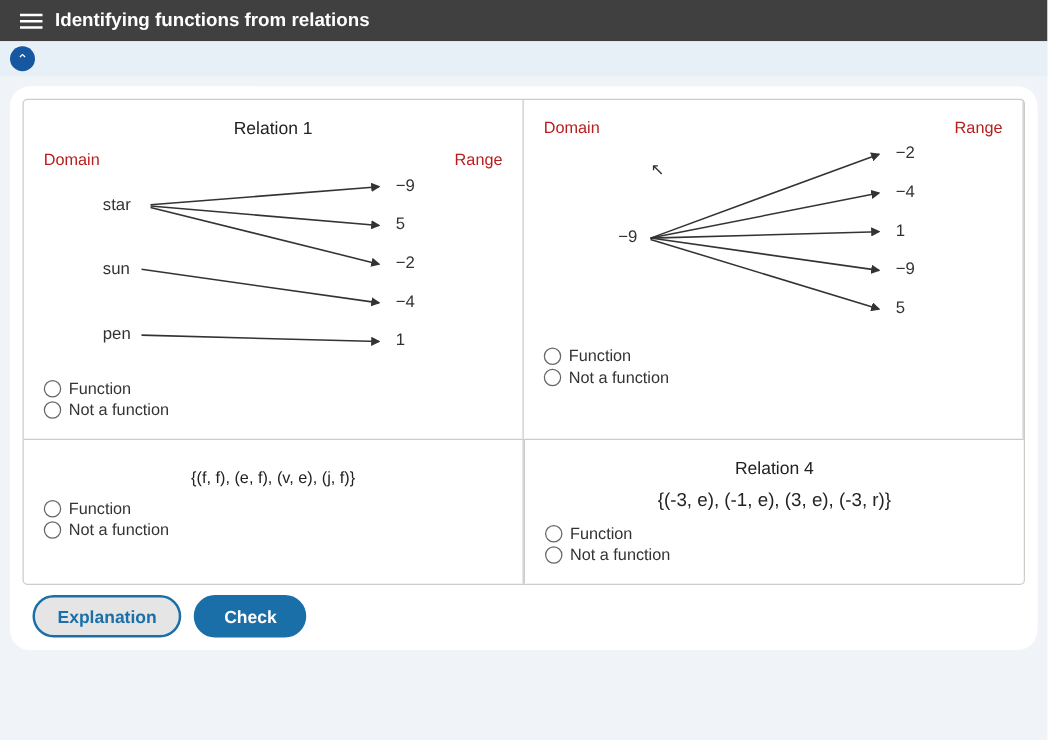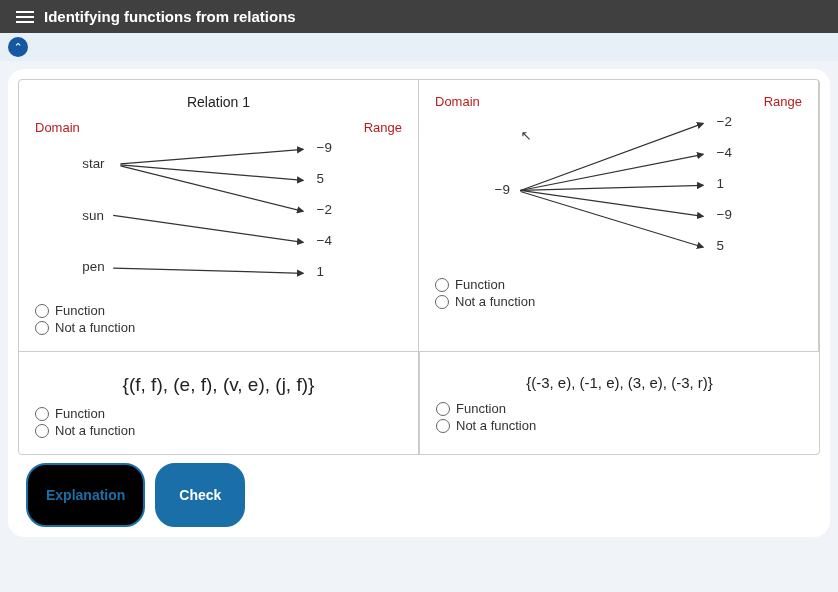--- a/index.html
+++ b/index.html
@@ -83,43 +83,43 @@
       color: #222;
       margin: 8px 0 10px;
       font-style: italic;
     }
     .footer {
       display: flex;
       gap: 10px;
       padding: 8px 8px 0;
     }
     .btn-explanation {
-      background: #000000;
+      background: #e5e5e5;
       border: 2px solid #1a6fa8;
       color: #1a6fa8;
       padding: 7px 18px;
       border-radius: 20px;
       font-size: 14px;
       font-weight: bold;
       cursor: pointer;
     }
     .btn-check {
       background: #1a6fa8;
       border: 2px solid #1a6fa8;
       color: white;
-      padding: 22px 22px;
+      padding: 7px 22px;
       border-radius: 20px;
       font-size: 14px;
       font-weight: bold;
       cursor: pointer;
     }
     .domain-label-text, .range-label-text {
       font-size: 13px; color: #b91c1c; font-weight: normal;
     }
-    .rel3-eq { font-style: normal; font-size: 19px; }
+    .rel3-eq { font-style: normal; font-size: 13px; }
     .rel4-eq { font-style: normal; font-size: 15px; }
   </style>
 </head>
 <body>
 
 <div class="header">
   <div class="hamburger">
     <span></span>
       <span></span>
       <span></span>
@@ -235,20 +235,21 @@
           <span>Function</span>
         </label>
         <label class="radio-option">
           <span class="radio-circle"></span>
           <span>Not a function</span>
         </label>
       </div>
     </div>
 
     <div class="bottom-cell" style="border-left:1px solid #ccc;">
+      <div class="relation-title">Relation 4</div>
       <div class="relation-eq rel4-eq">
         <span>{(-3, e), (-1, e), (3, e), (-3, r)}</span>
       </div>
       <div class="radio-group">
         <label class="radio-option">
           <span class="radio-circle"></span>
           <span>Function</span>
         </label>
         <label class="radio-option">
           <span class="radio-circle"></span>

